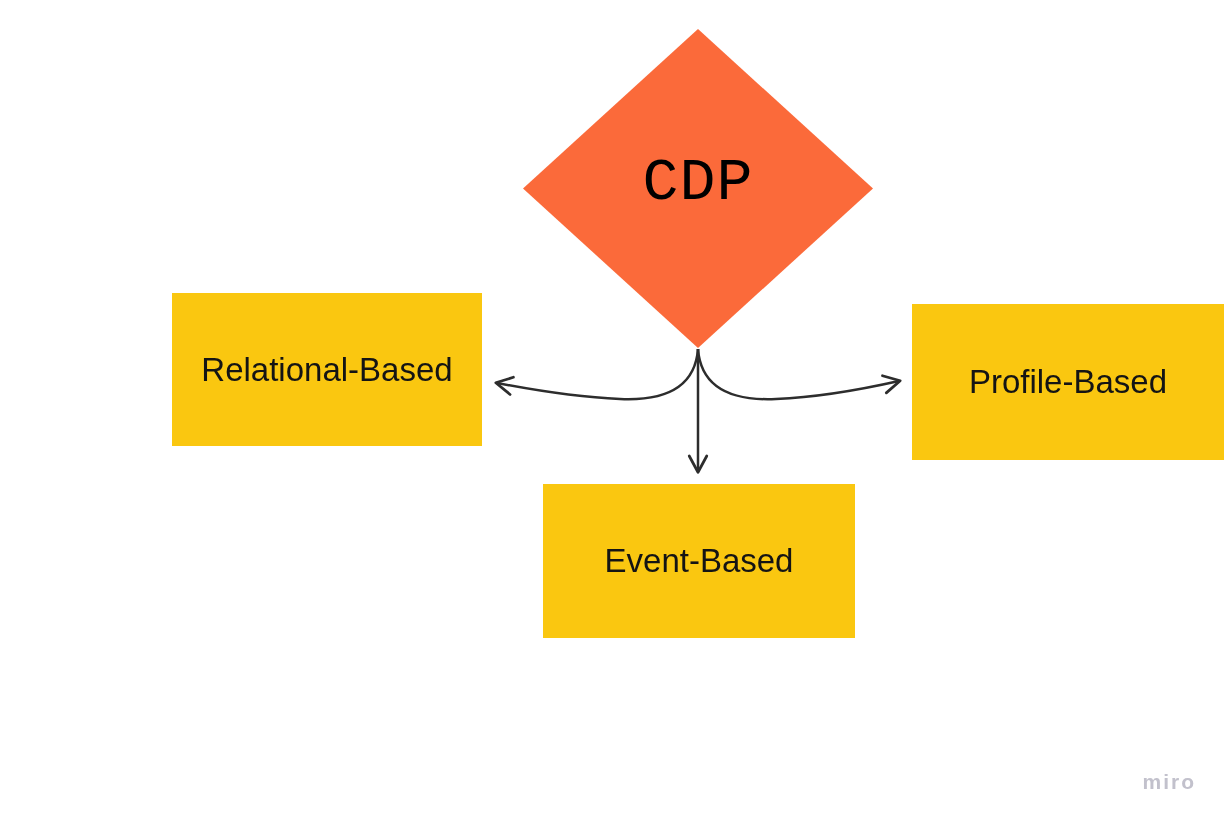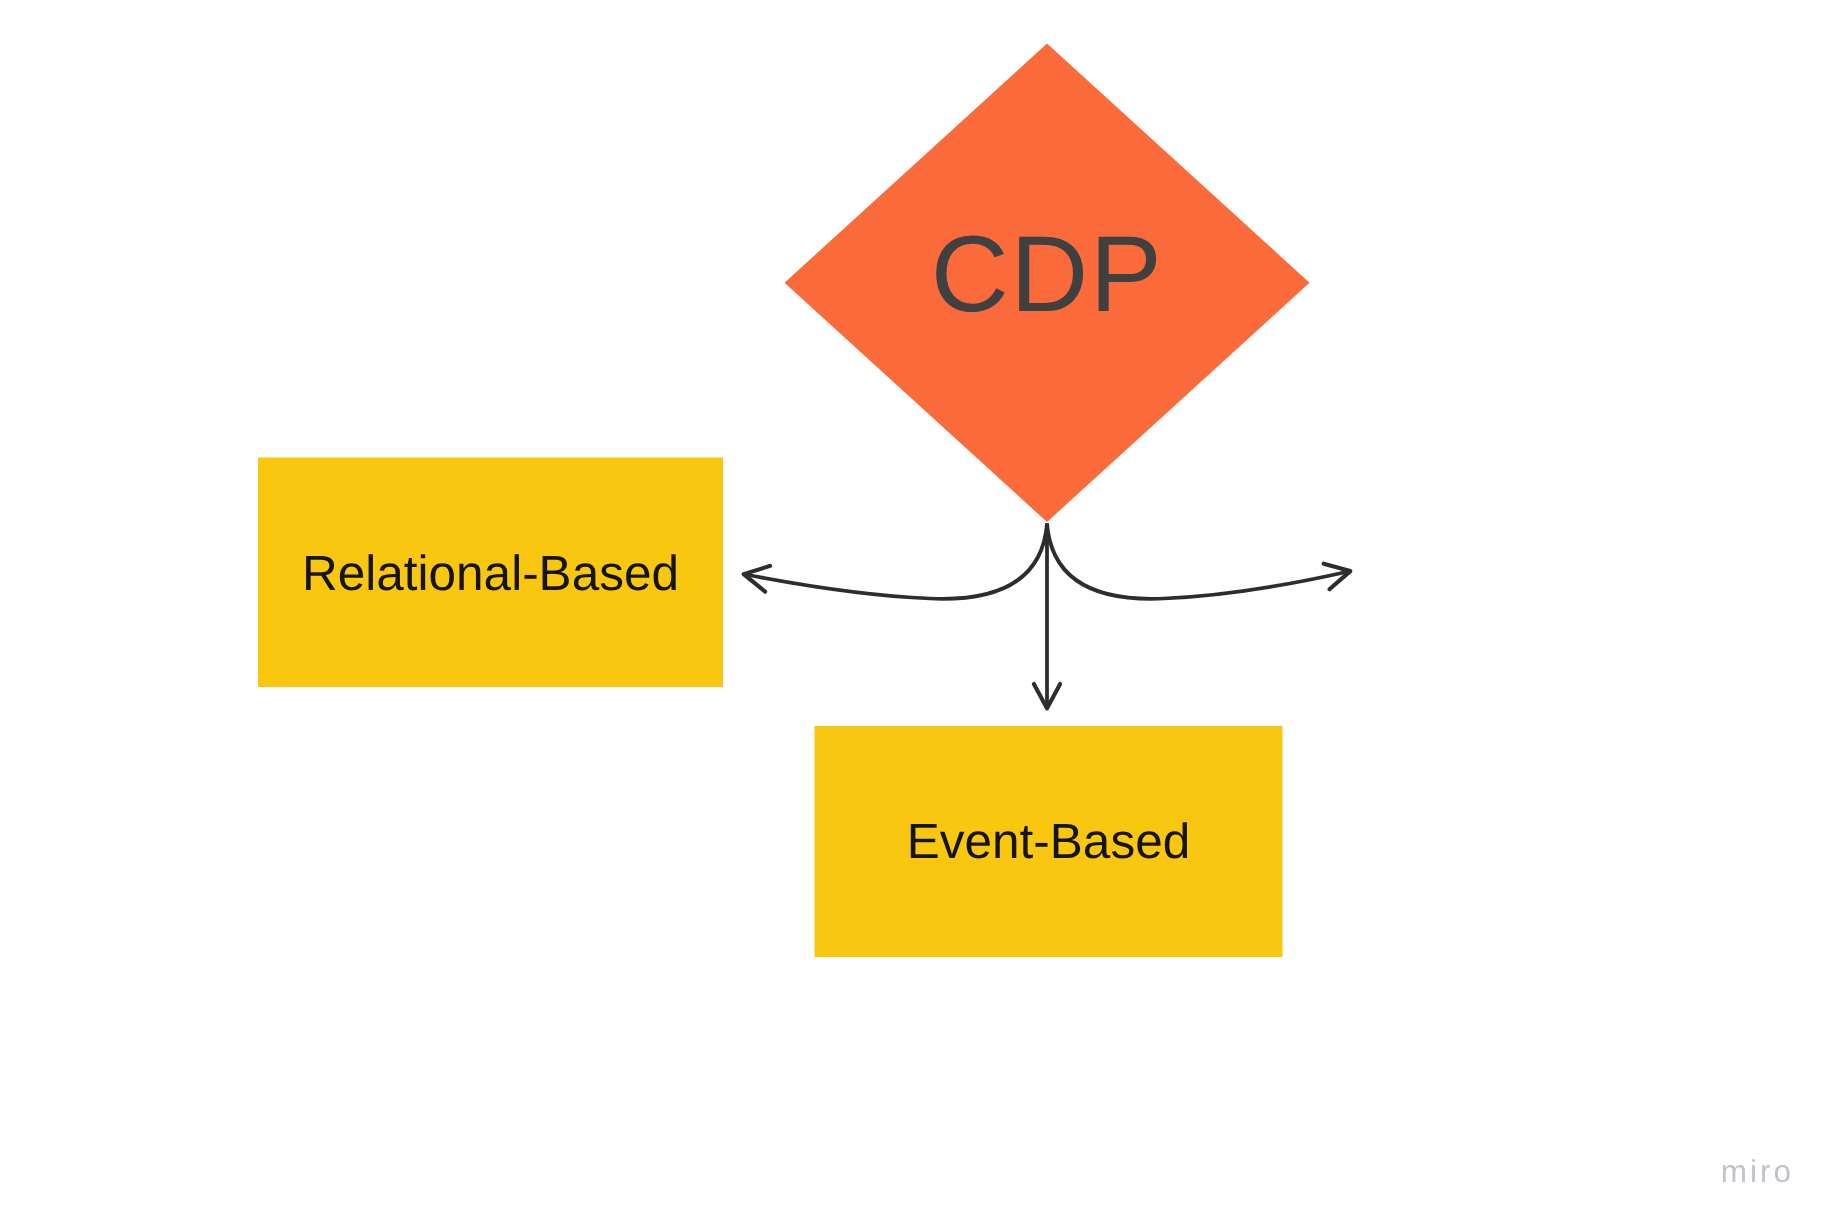--- a/index.html
+++ b/index.html
@@ -22,58 +22,59 @@
     top: 29px;
     width: 350px;
     height: 319px;
     background: #fb6a3a;
     clip-path: polygon(50% 0, 100% 50%, 50% 100%, 0 50%);
     display: flex;
     align-items: center;
     justify-content: center;
   }
   .diamond .label {
-    color: #404040;
-    font-size: 72px;
+    color: #000000;
+    font-size: 60px;
     line-height: 1;
     letter-spacing: 1px;
     transform: translateY(-6px);
+    font-family: Liberation Mono, monospace;
   }
   
   .rect-node {
     position: absolute;
     background: #fac710;
     display: flex;
     align-items: center;
     justify-content: center;
   }
   .rect-node .label {
     color: #141414;
     font-size: 33px;
     line-height: 1.2;
     white-space: nowrap;
   }
-  .node-relational { left: 172px; top: 305px; width: 310px; height: 153px; }
+  .node-relational { left: 172px; top: 293px; width: 310px; height: 153px; }
   .node-profile    { left: 912px; top: 304px; width: 312px; height: 156px; }
   .node-event      { left: 543px; top: 484px; width: 312px; height: 154px; text-align: center; }
   
   .connectors {
     position: absolute;
     inset: 0;
     width: 1224px;
     height: 816px;
   }
   
   .watermark {
     position: absolute;
     right: 28px;
     bottom: 22px;
     color: #c2c1cc;
     font-size: 21px;
-    font-weight: 400;
+    font-weight: 700;
     letter-spacing: 2px;
     user-select: none;
   }
 </style>
 </head>
 <body>
 
 <div class="board">
 
   <svg class="connectors" viewBox="0 0 1224 816" xmlns="http://www.w3.org/2000/svg">
@@ -88,20 +89,23 @@
   </svg>
 
   <div class="diamond">
     <span class="label">CDP</span>
   </div>
 
   <div class="rect-node node-relational">
     <span class="label">Relational-Based</span>
   </div>
 
+  <div class="rect-node node-profile">
+    <span class="label">Profile-Based</span>
+  </div>
 
   <div class="rect-node node-event">
     <span class="label">Event-Based</span>
   </div>
 
   <div class="watermark">miro</div>
 
 </div>
 
 </body></html>

